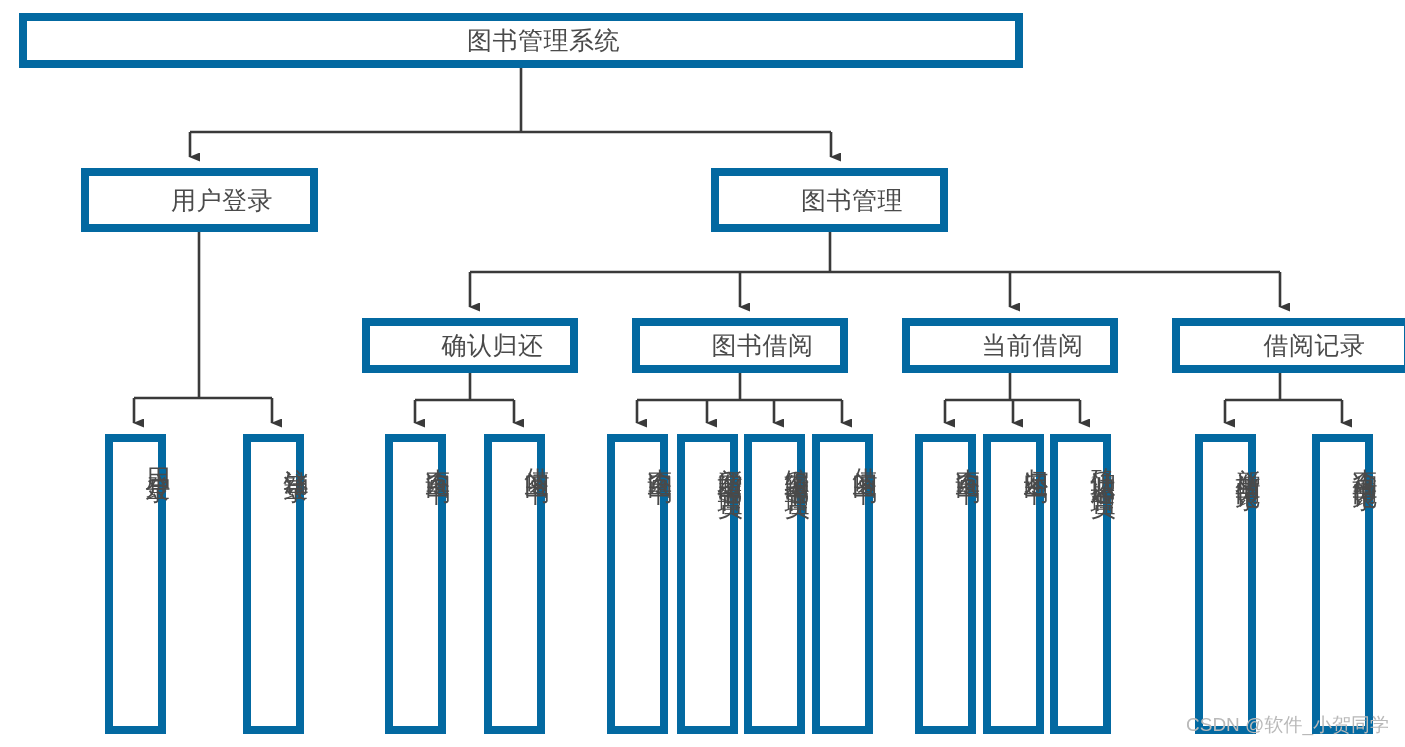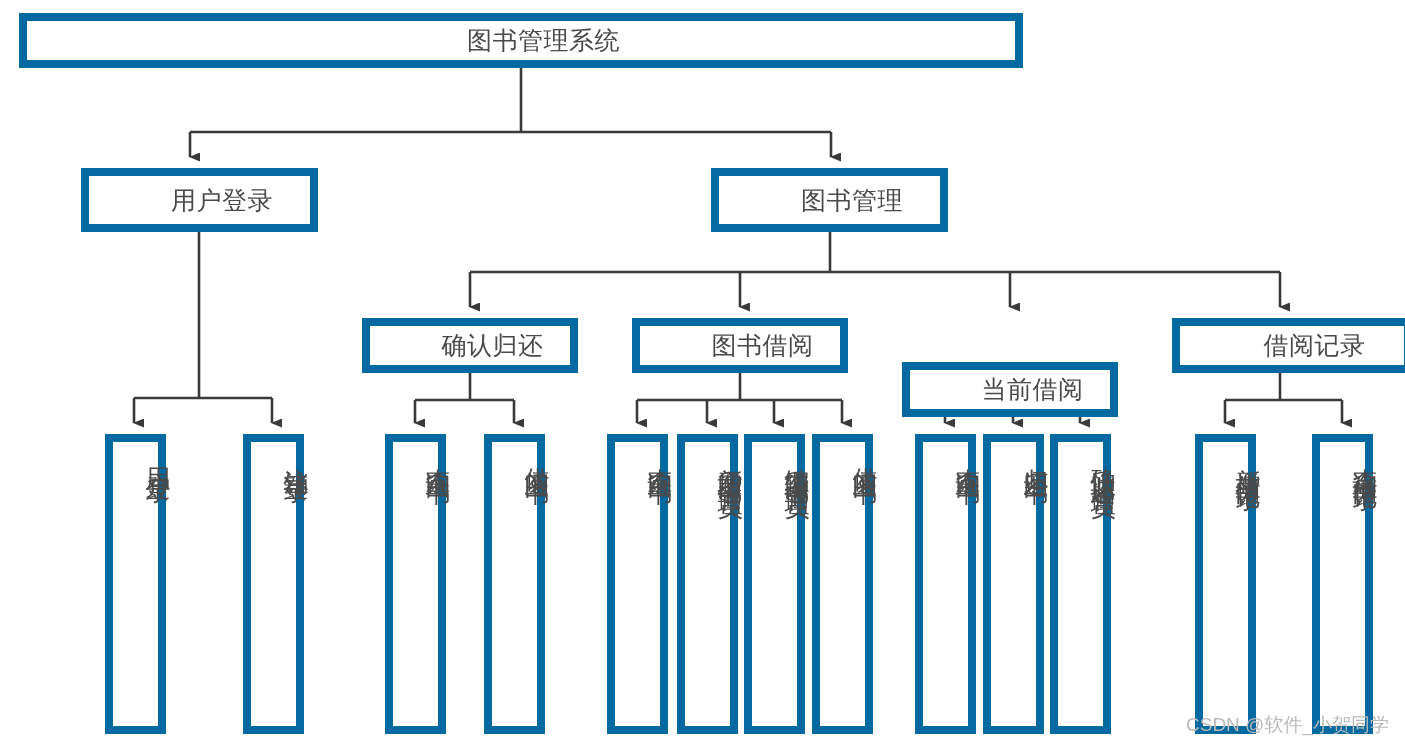--- a/index.html
+++ b/index.html
@@ -142,21 +142,21 @@
   <div class="node h" style="left:711px; top:168px; width:237px; height:64px;">
     <span class="label">图书管理</span>
   </div>
 
   <div class="node h" style="left:362px; top:318px; width:216px; height:55px;">
     <span class="label">确认归还</span>
   </div>
   <div class="node h" style="left:632px; top:318px; width:216px; height:55px;">
     <span class="label">图书借阅</span>
   </div>
-  <div class="node h" style="left:902px; top:318px; width:216px; height:55px;margin-top:44px;">
+  <div class="node h" style="left:902px; top:318px; width:216px; height:55px;">
     <span class="label">当前借阅</span>
   </div>
   <div class="node h" style="left:1172px; top:318px; width:240px; height:55px;">
     <span class="label">借阅记录</span>
   </div>
 
   <div class="node v" style="left:105px; top:434px; width:60px; height:300px;">
     <span class="label">用户登录</span>
   </div>
   <div class="node v" style="left:243px; top:434px; width:60px; height:300px;">

